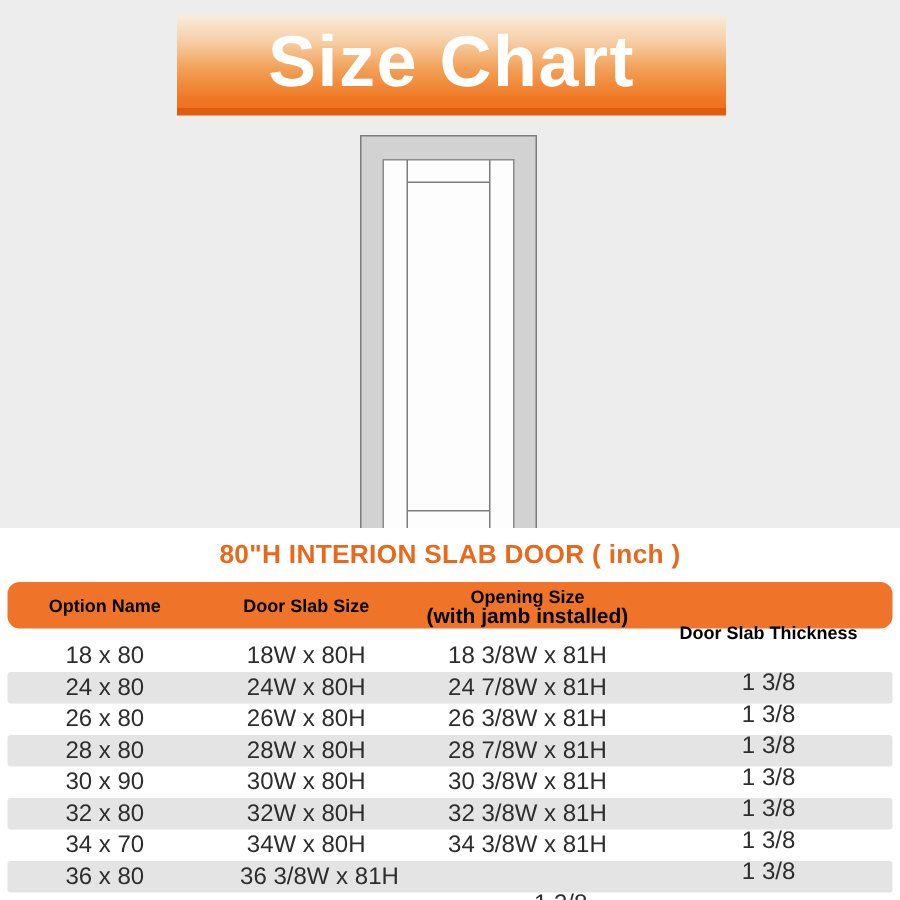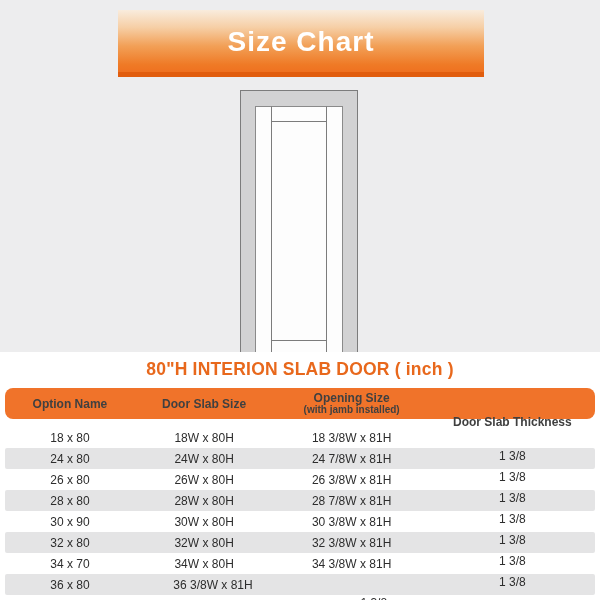--- a/index.html
+++ b/index.html
@@ -14,50 +14,50 @@
   .top-section{position:absolute;top:0;left:0;width:600px;height:352px;background:#EDEDEE;}
 
   
   .banner{
     position:absolute;left:118px;top:10px;width:366px;height:62px;
     background:linear-gradient(180deg,#f9ecdd 0%,#f6cfa6 28%,#f2a057 58%,#ef7a26 88%,#ef7120 100%);
     border-bottom:5px solid #e15d0e;
     display:flex;align-items:center;justify-content:center;
   }
   .banner-title{
-    color:#ffffff;font-size:28px;font-weight:bold;letter-spacing:1px;
+    color:#ffffff;font-size:48px;font-weight:bold;letter-spacing:1px;
     padding-top:2px;line-height:1;
   }
 
   
   .door{position:absolute;left:240px;top:90px;width:118px;height:267px;}
 
   
   .bottom-section{position:absolute;top:352px;left:0;width:600px;height:248px;background:#ffffff;}
   .chart-title{
     text-align:center;color:#E8681C;font-weight:bold;font-size:17.5px;
     padding-top:7px;letter-spacing:0.2px;line-height:20px;
   }
 
   
   .size-table{margin:9px 5px 0 5px;}
   .thead{
     display:flex;align-items:center;height:31px;
     background:#F0732A;border-radius:8px;
-    color:#404040;font-weight:bold;font-size:12px;text-align:center;
+    color:#000000;font-weight:bold;font-size:12px;text-align:center;
   }
   .trows{margin-top:8px;}
   .trow{
     display:flex;align-items:center;height:21px;
-    font-size:12px;color:#2D2D2D;text-align:center;
+    font-size:16px;color:#2D2D2D;text-align:center;
   }
   .trow:nth-child(even){background:#E4E4E5;border-radius:2px;}
   .c1{width:22%;}.c2{width:23.5%;}.c3{width:26.5%;}.c4{width:28%;margin-top:36px;}
   .hstack{line-height:12px;}
-  .hsub{font-size:10px;font-weight:bold;display:block;}
+  .hsub{font-size:14px;font-weight:bold;display:block;}
 </style>
 </head>
 <body>
 
 <div class="page">
 
   <div class="top-section">
 
     <div class="banner">
       <span class="banner-title">Size Chart</span>

